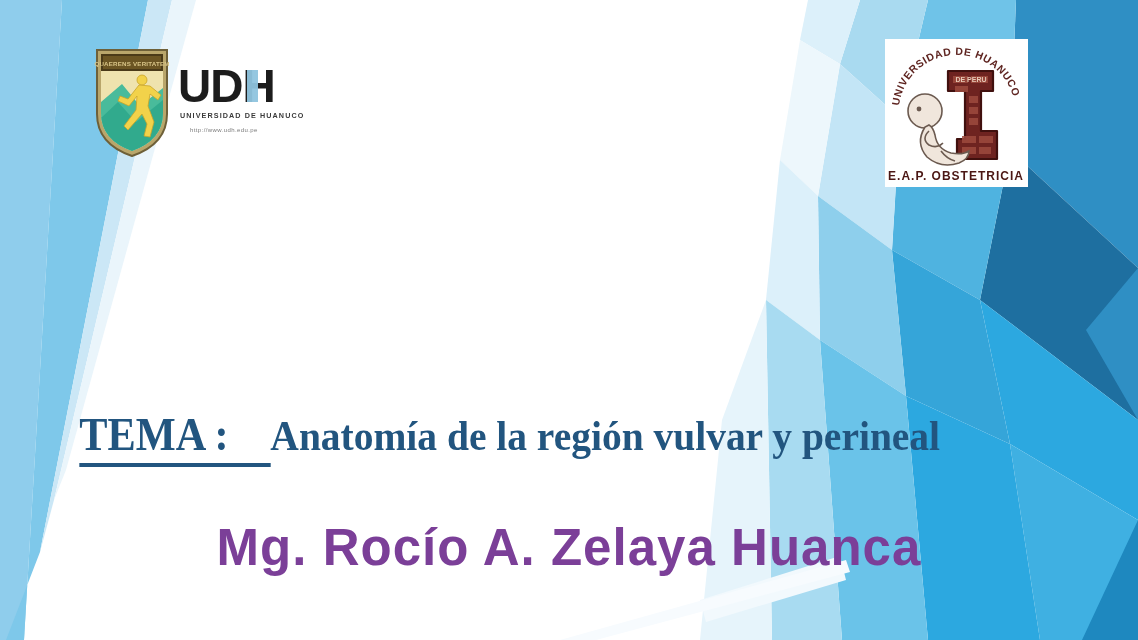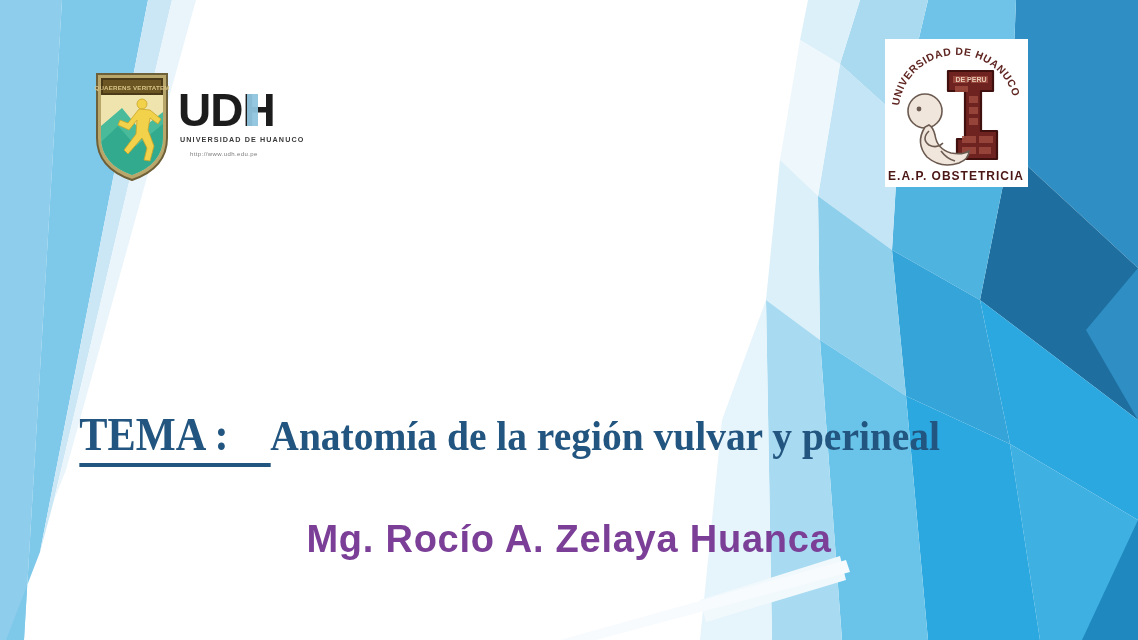--- a/index.html
+++ b/index.html
@@ -20,21 +20,21 @@
     inset: 0;
     width: 1138px;
     height: 640px;
     display: block;
   }
 
   
   #logo-udh {
     position: absolute;
     left: 92px;
-    top: 68px;
+    top: 44px;
     width: 215px;
     height: 115px;
     z-index: 5;
   }
   #logo-obstetricia {
     position: absolute;
     left: 885px;
     top: 39px;
     width: 143px;
     height: 148px;
@@ -108,21 +108,21 @@
   
   #author {
     position: absolute;
     left: 0;
     top: 518px;
     width: 1138px;
     z-index: 4;
     text-align: center;
     font-family: "Liberation Sans", sans-serif;
     font-weight: bold;
-    font-size: 38px;
+    font-size: 51px;
     color: #7B3F98;
     letter-spacing: 0.02em;
     white-space: nowrap;
   }
 </style>
 </head>
 <body>
 
 <div id="slide">
 

